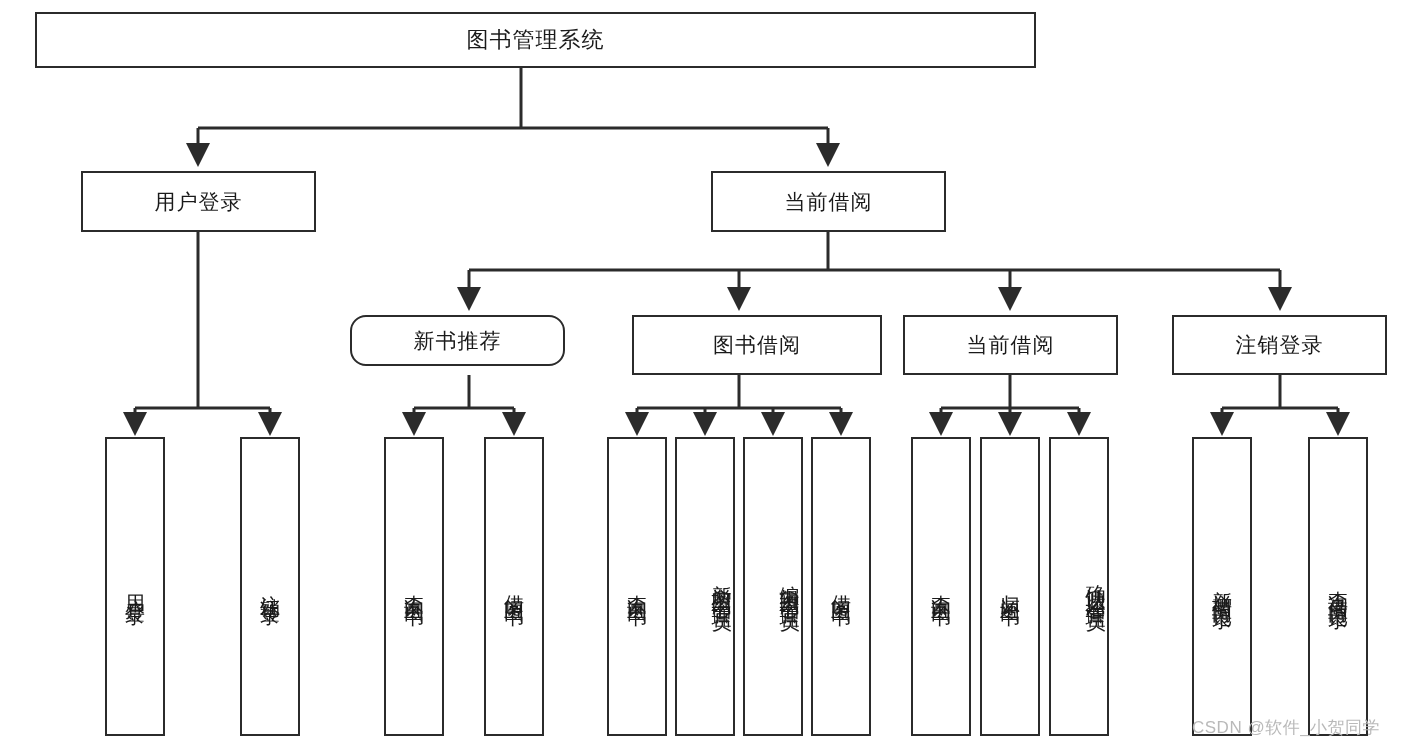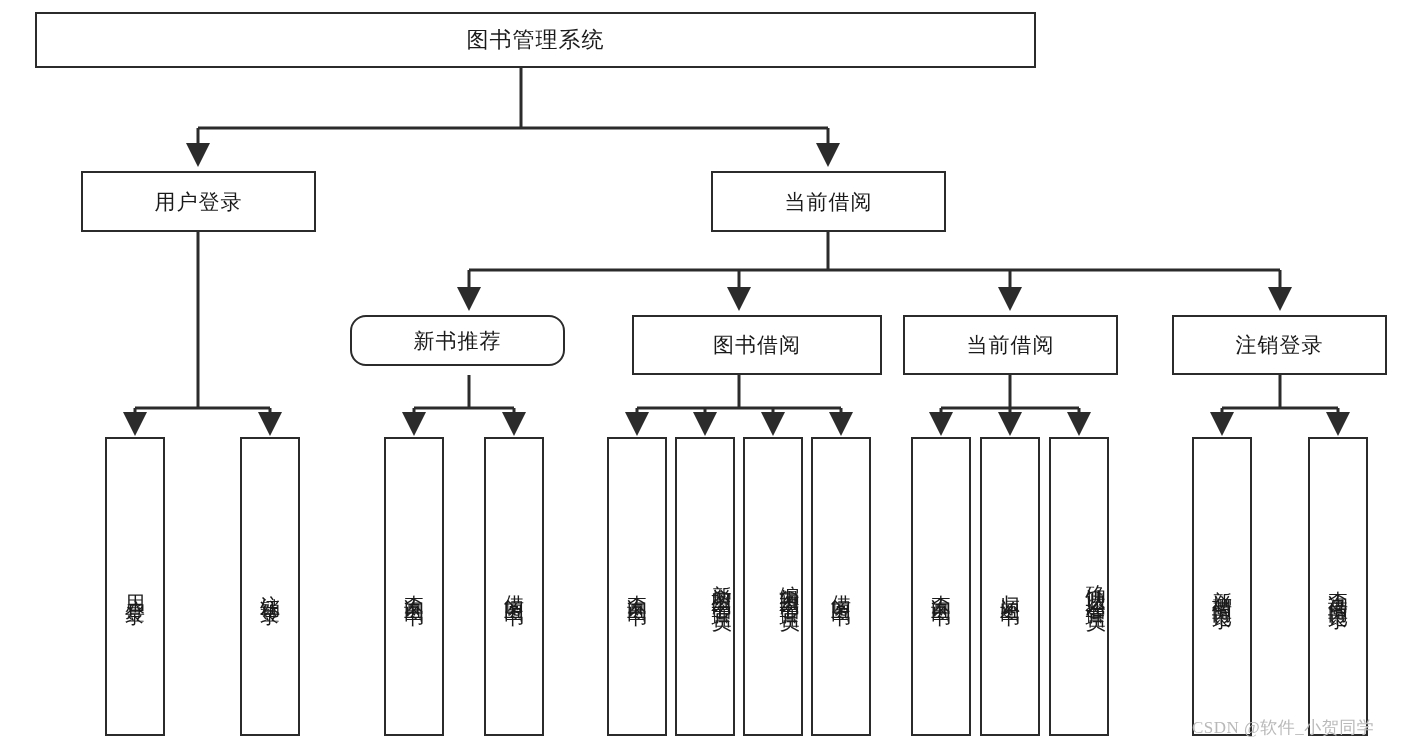--- a/index.html
+++ b/index.html
@@ -61,21 +61,21 @@
     pointer-events:none;
   }
   .watermark{
     position:absolute;
     left:1192px;top:716px;
     font-size:17px;
     color:#b9b9b9;
     letter-spacing:0.5px;
     z-index:5;
     white-space:nowrap;
-    font-family:Liberation Serif, serif;
+    font-family:Liberation Sans, sans-serif;
   }
 </style>
 </head>
 <body>
 
 <div id="diagram">
 
   <svg id="edges" viewBox="0 0 1405 747" width="1405" height="747" xmlns="http://www.w3.org/2000/svg">
     <defs>
       <marker id="arrow" viewBox="0 0 12 12" refX="10" refY="6" markerWidth="8" markerHeight="8" orient="auto-start-reverse">

